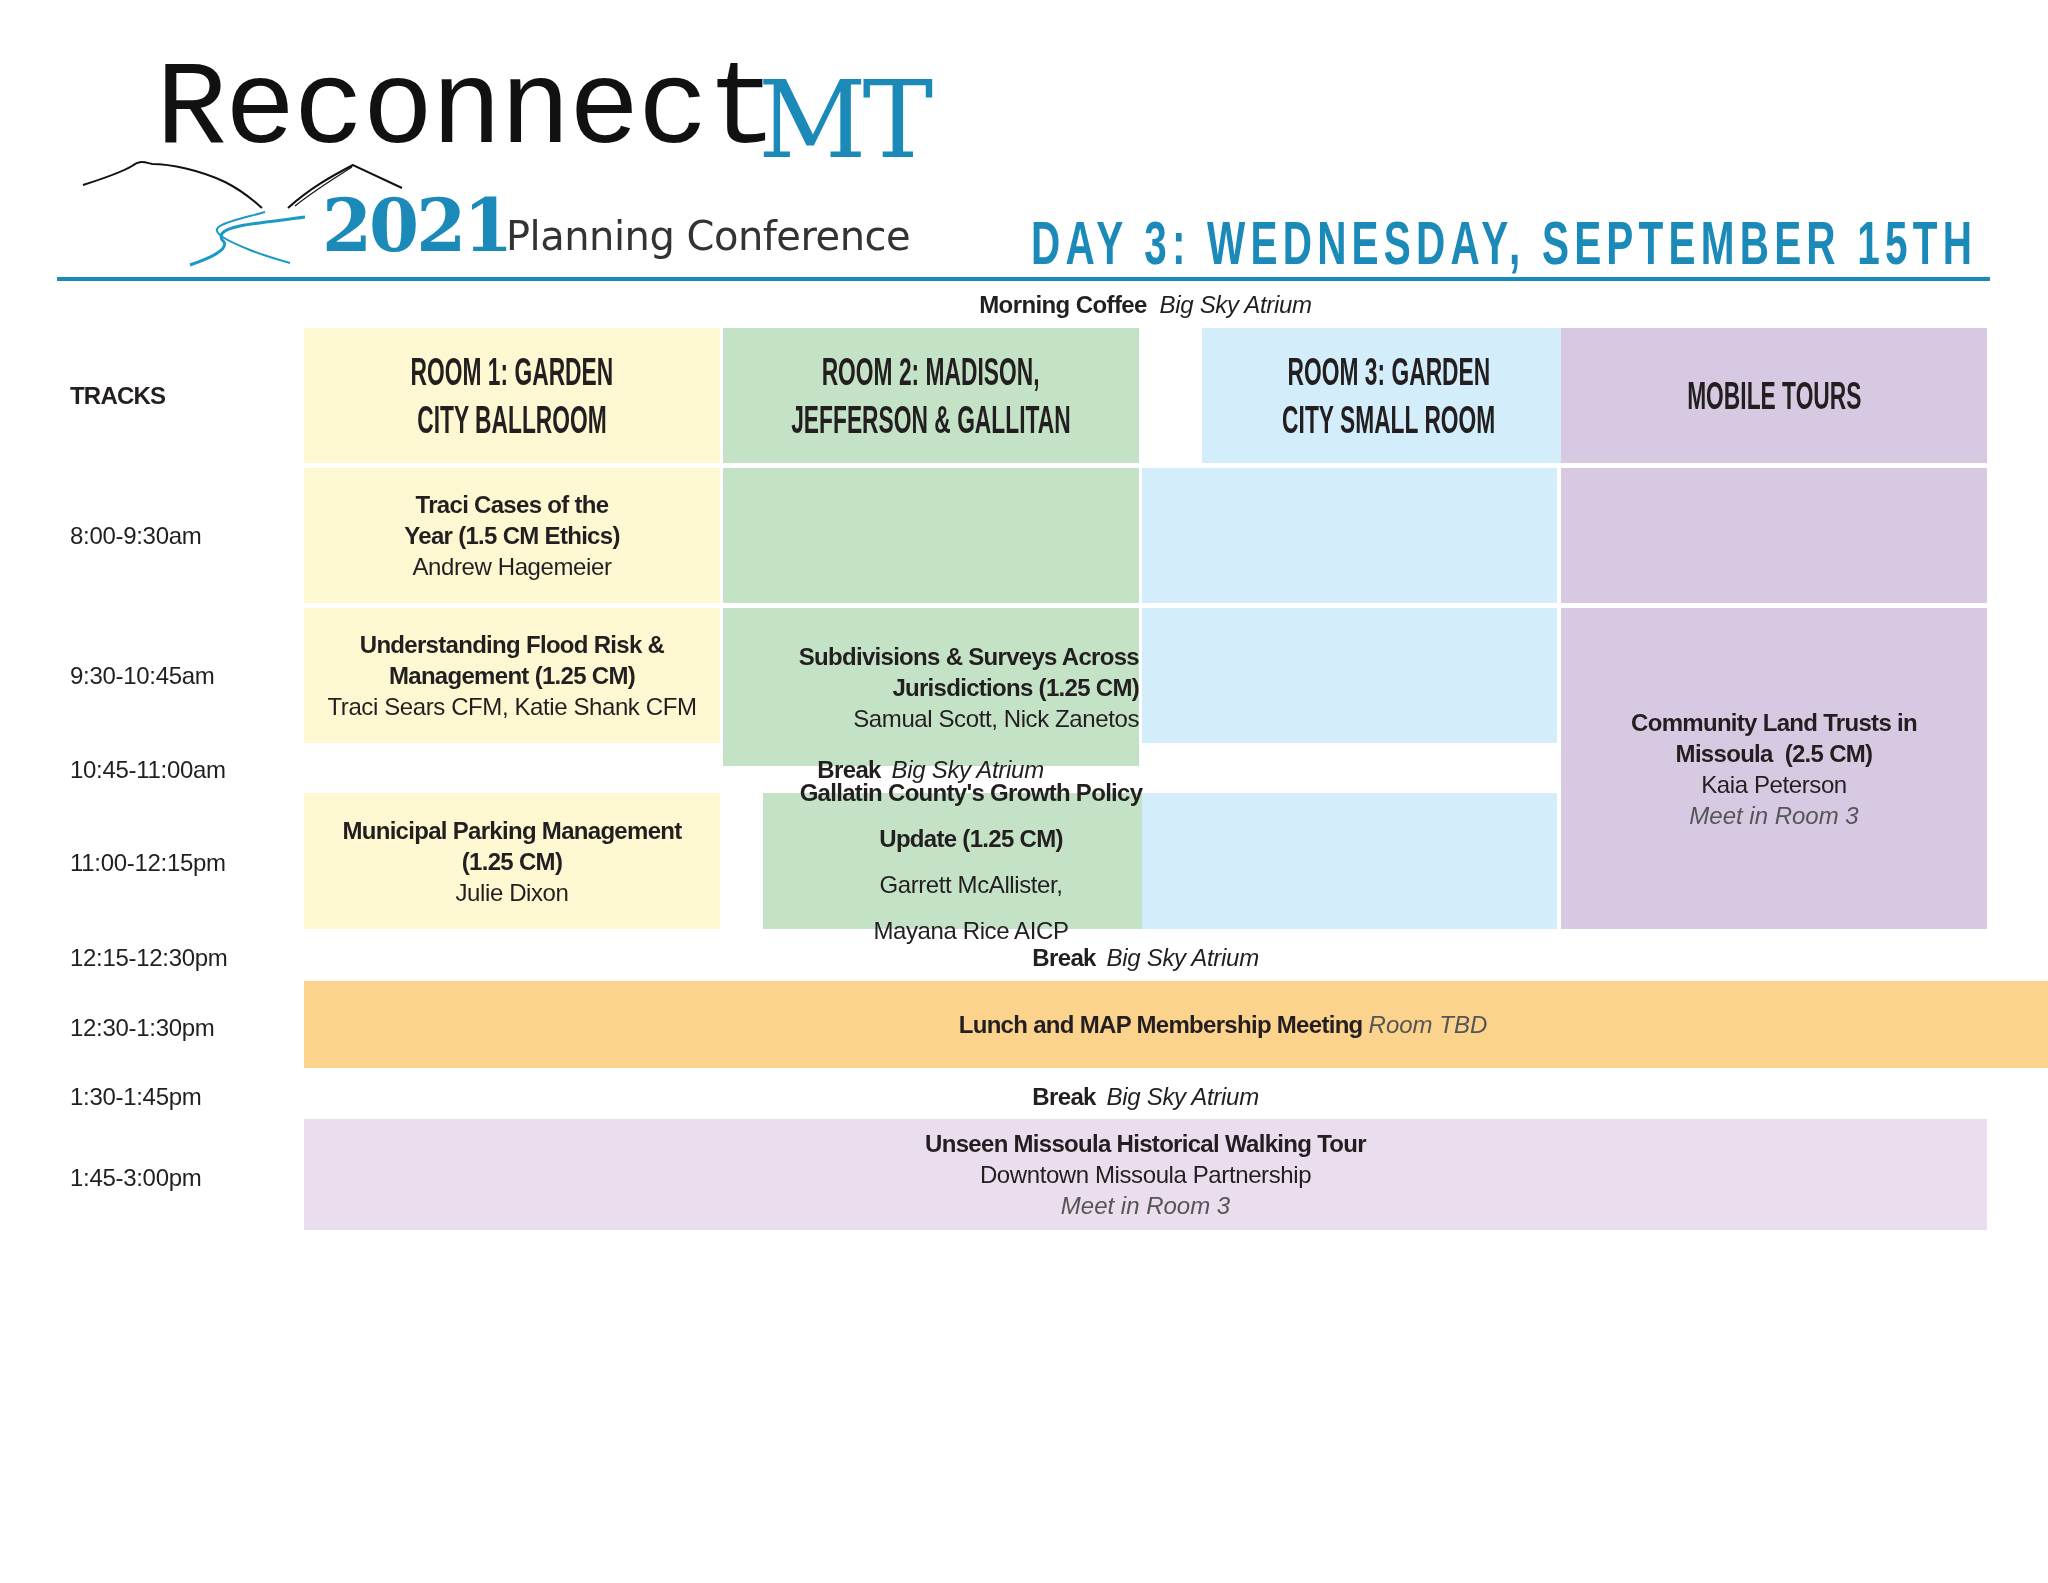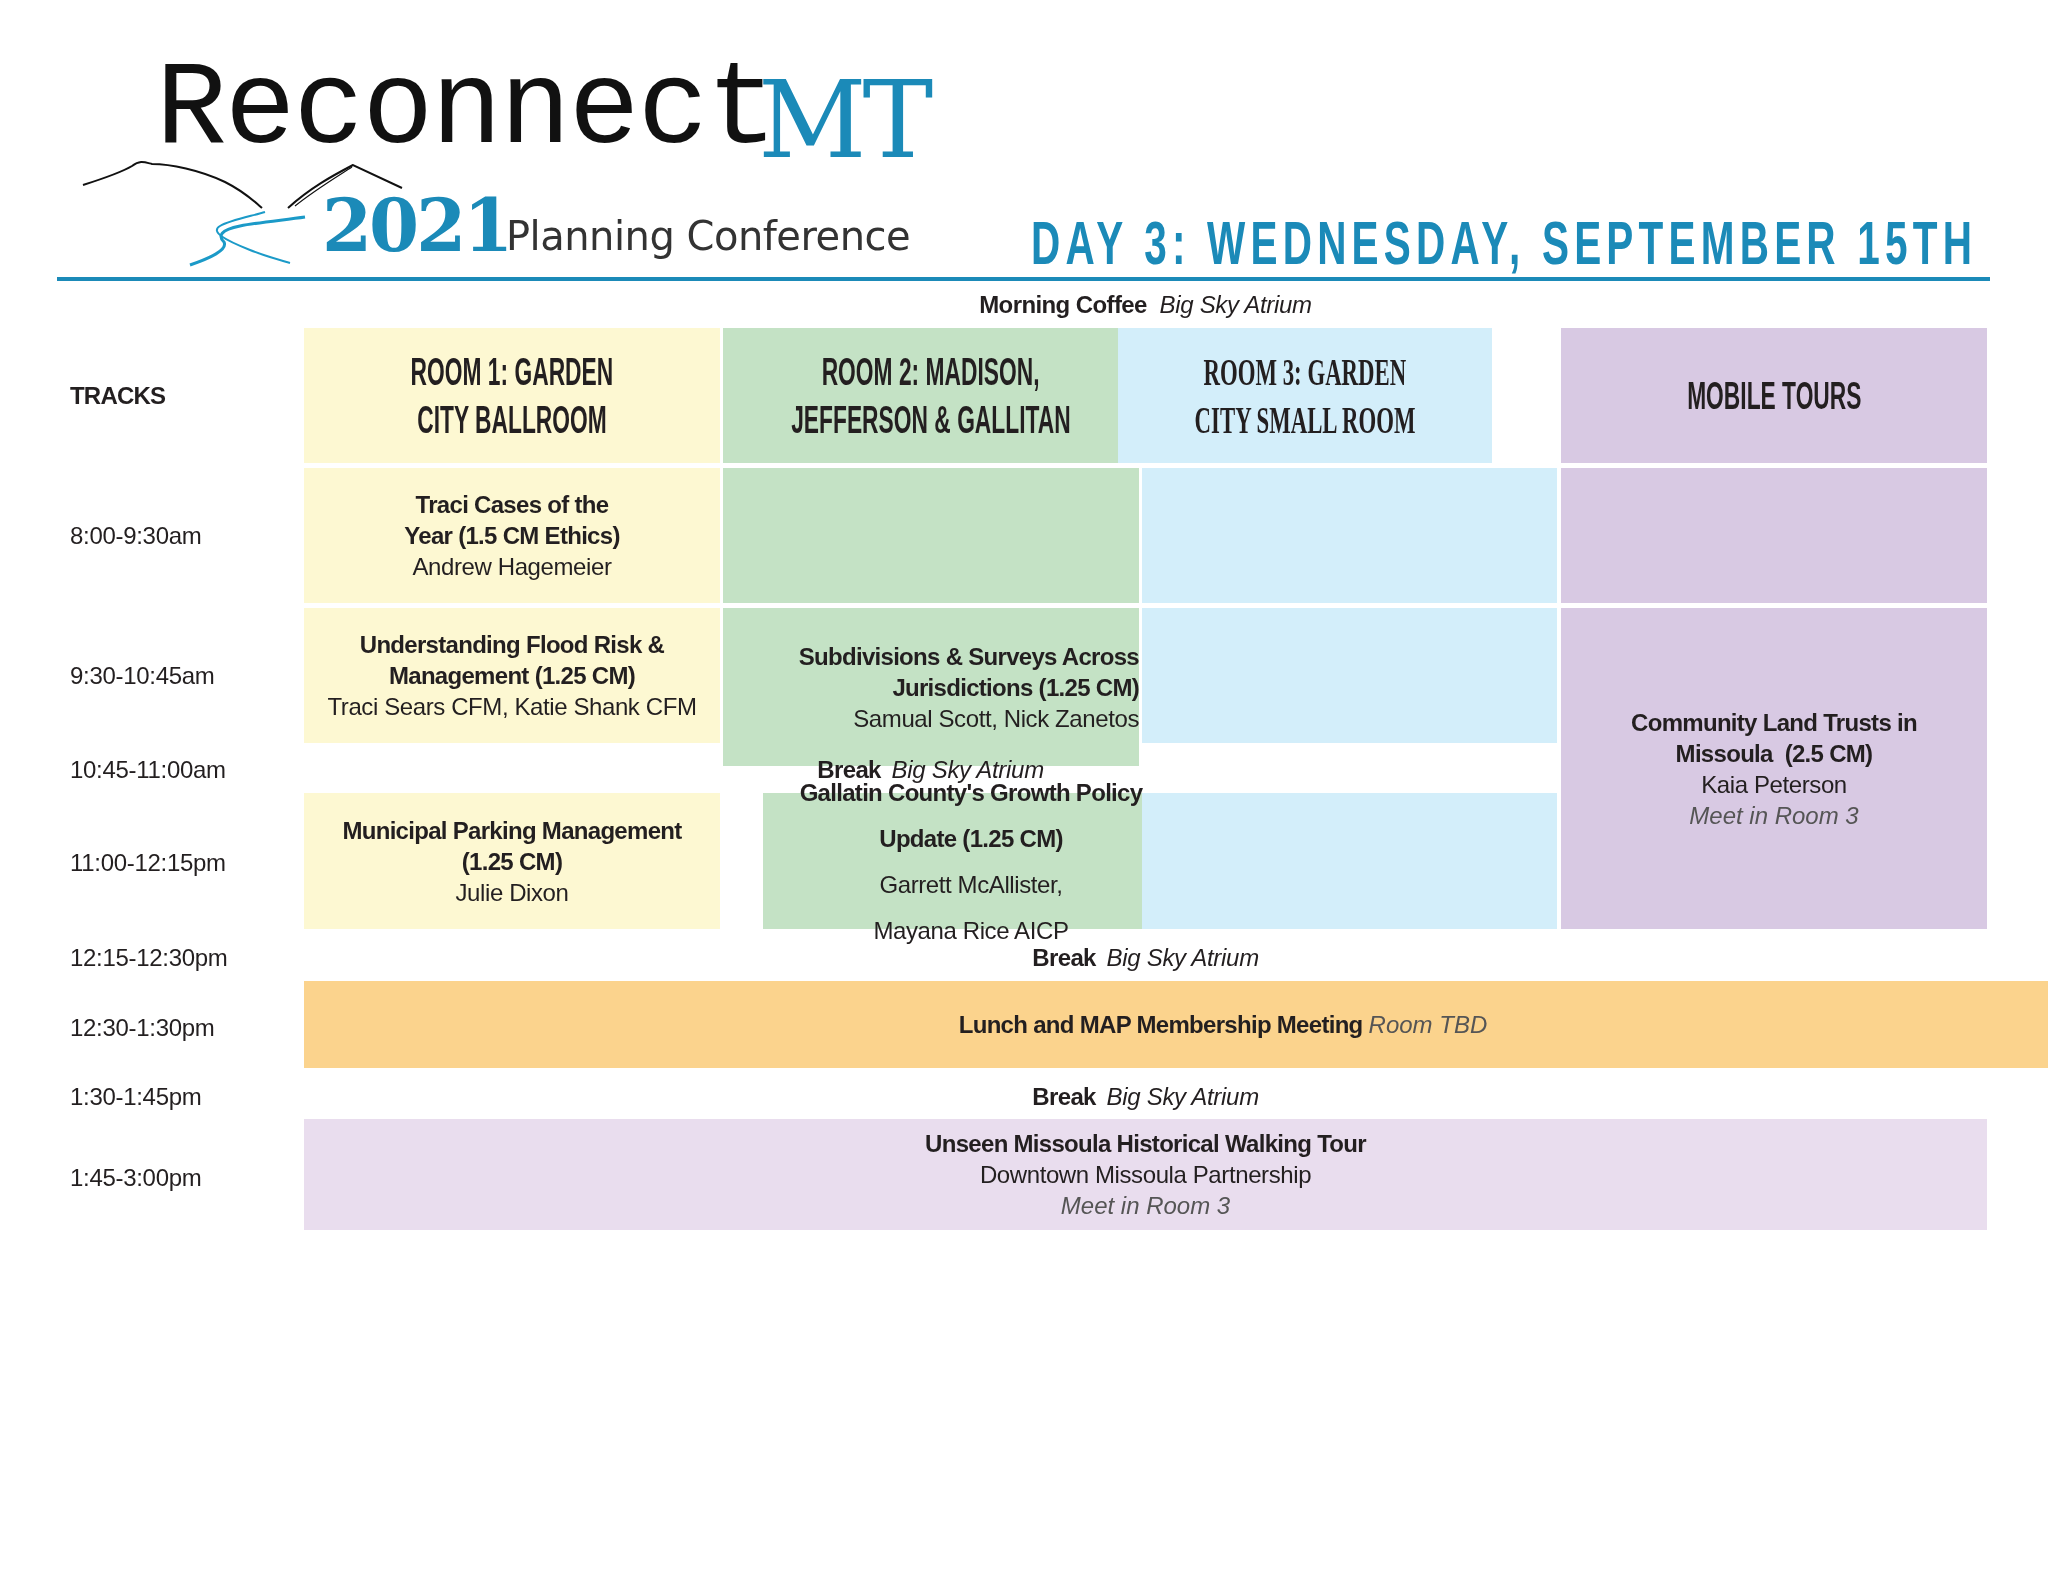--- a/index.html
+++ b/index.html
@@ -77,21 +77,21 @@
 <div class="tracks">TRACKS</div>
 
 <div class="cell c-yellow" style="left:304px; top:328px; width:416px; height:135px;">
   <span class="room-head">ROOM 1: GARDEN</span>
   <span class="room-head">CITY BALLROOM</span>
 </div>
 <div class="cell c-green" style="left:723px; top:328px; width:416px; height:135px;text-align:right;">
   <span class="room-head">ROOM 2: MADISON,</span>
   <span class="room-head">JEFFERSON &amp; GALLITAN</span>
 </div>
-<div class="cell c-blue" style="left:1118px; top:328px; width:374px; height:135px;font-family:Liberation Serif, serif;">
+<div class="cell c-blue" style="left:1202px; top:328px; width:374px; height:135px;">
   <span class="room-head">ROOM 3: GARDEN</span>
   <span class="room-head">CITY SMALL ROOM</span>
 </div>
 <div class="cell c-purple" style="left:1561px; top:328px; width:426px; height:135px;">
   <span class="room-head">MOBILE TOURS</span>
 </div>
 
 <div class="time" style="top:521px;">8:00-9:30am</div>
 <div class="time" style="top:661px;">9:30-10:45am</div>
 <div class="time" style="top:755px;">10:45-11:00am</div>

